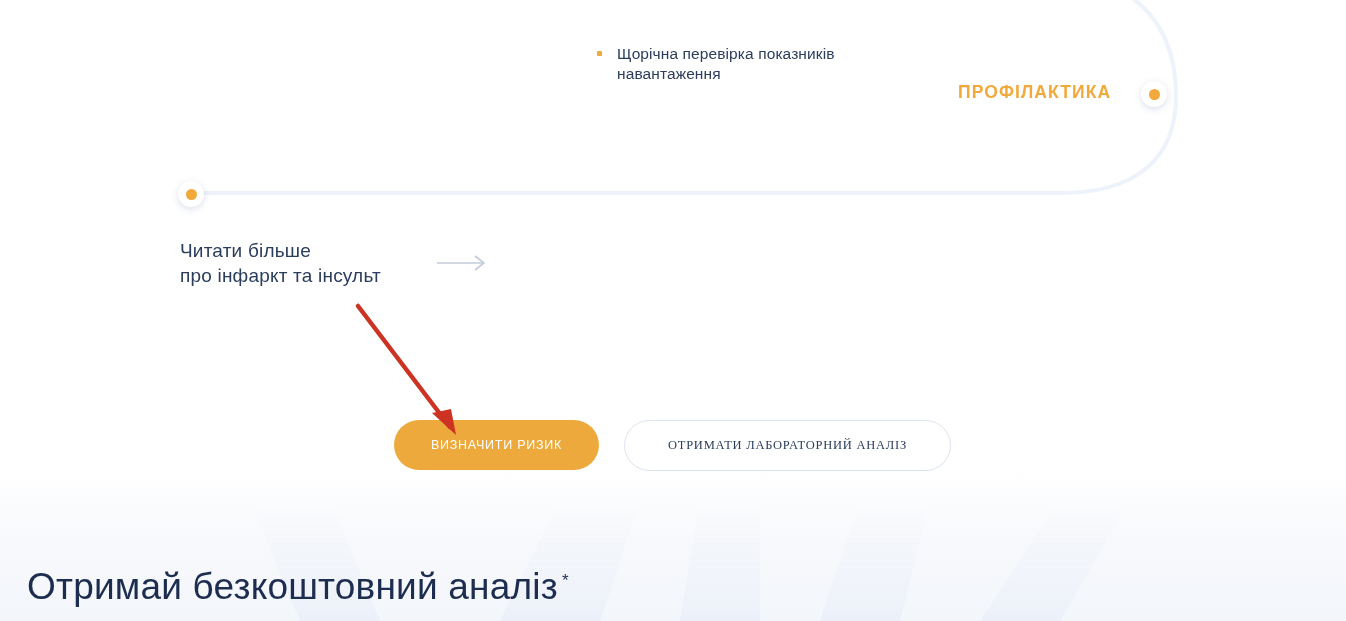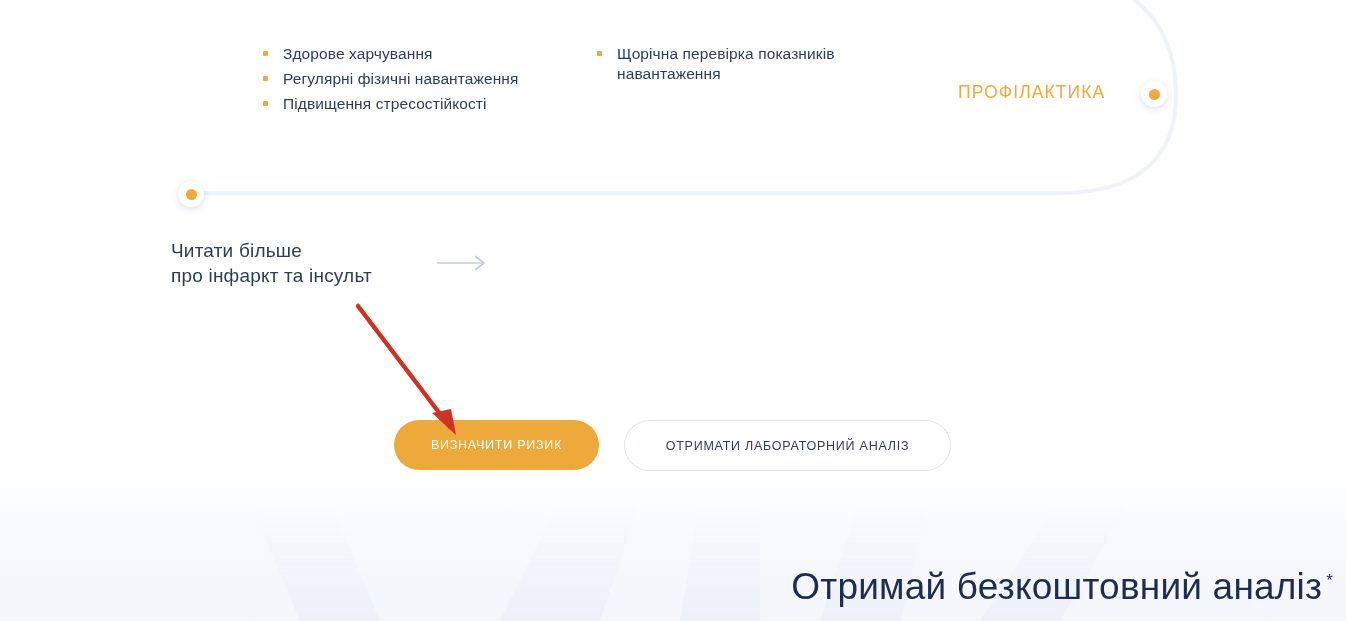--- a/index.html
+++ b/index.html
@@ -103,30 +103,30 @@
     height: 5px;
     background: #f0a93a;
     border-radius: 1px;
   }
 
   .prevention-label {
     position: absolute;
     left: 958px;
     top: 82px;
     font-size: 17.5px;
-    font-weight: normal;
+    font-weight: bold;
     letter-spacing: 1.1px;
     color: #f0a93a;
     white-space: nowrap;
   }
 
   
   .read-more {
     position: absolute;
-    left: 171px;
+    left: 180px;
     top: 238px;
     font-size: 19px;
     line-height: 25px;
     color: #2b3d5c;
     white-space: pre-line;
     letter-spacing: .2px;
   }
   .read-more-arrow {
     position: absolute;
     left: 435px;
@@ -157,42 +157,42 @@
     left: 624px;
     top: 420px;
     width: 327px;
     height: 51px;
     border: 1px solid #dde3ee;
     border-radius: 26px;
     background: #ffffff;
     color: #2b3d5c;
     font-size: 12.5px;
     letter-spacing: .75px;
-    font-family: Liberation Sans, sans-serif;
+    font-family: Liberation Serif, serif;
     cursor: pointer;
     padding: 0;
   }
 
   
   .annotation {
     position: absolute;
     left: 340px;
     top: 290px;
     width: 160px;
     height: 160px;
     pointer-events: none;
   }
 
   
   .bottom-heading {
     position: absolute;
     left: 0;
-    right: 13px;
+    right: 0;
     top: 566px;
-    text-align: right;
+    text-align: left;
     font-size: 37px;
     color: #1d2d4f;
     letter-spacing: .2px;
     white-space: nowrap;
     margin-left: 27px;
   }
   .bottom-heading .asterisk {
     font-size: 17px;
     vertical-align: super;
     margin-left: 4px;
@@ -220,25 +220,20 @@
   </svg>
 
   <svg class="timeline-svg" viewBox="0 0 1346 621">
     <path d="M191 193 L1060 193" stroke="#eef2fa" stroke-width="4" fill="none" stroke-linecap="round"></path>
     <path d="M1060 193 C1135 193, 1176 160, 1176 96 C1176 28, 1140 -10, 1085 -22" stroke="#eef2fa" stroke-width="4" fill="none" stroke-linecap="round"></path>
   </svg>
 
   <div class="node node-left"></div>
   <div class="node node-right"></div>
 
-  <div class="list-col col-1">
-    <div class="li">Здорове харчування</div>
-    <div class="li">Регулярні фізичні навантаження</div>
-    <div class="li">Підвищення стресостійкості</div>
-  </div>
 
   <div class="list-col col-2">
     <div class="li">Щорічна перевірка показників навантаження</div>
   </div>
 
   <div class="prevention-label">ПРОФІЛАКТИКА</div>
 
   <div class="read-more">Читати більше
 про інфаркт та інсульт</div>
   <svg class="read-more-arrow" viewBox="0 0 55 22">

